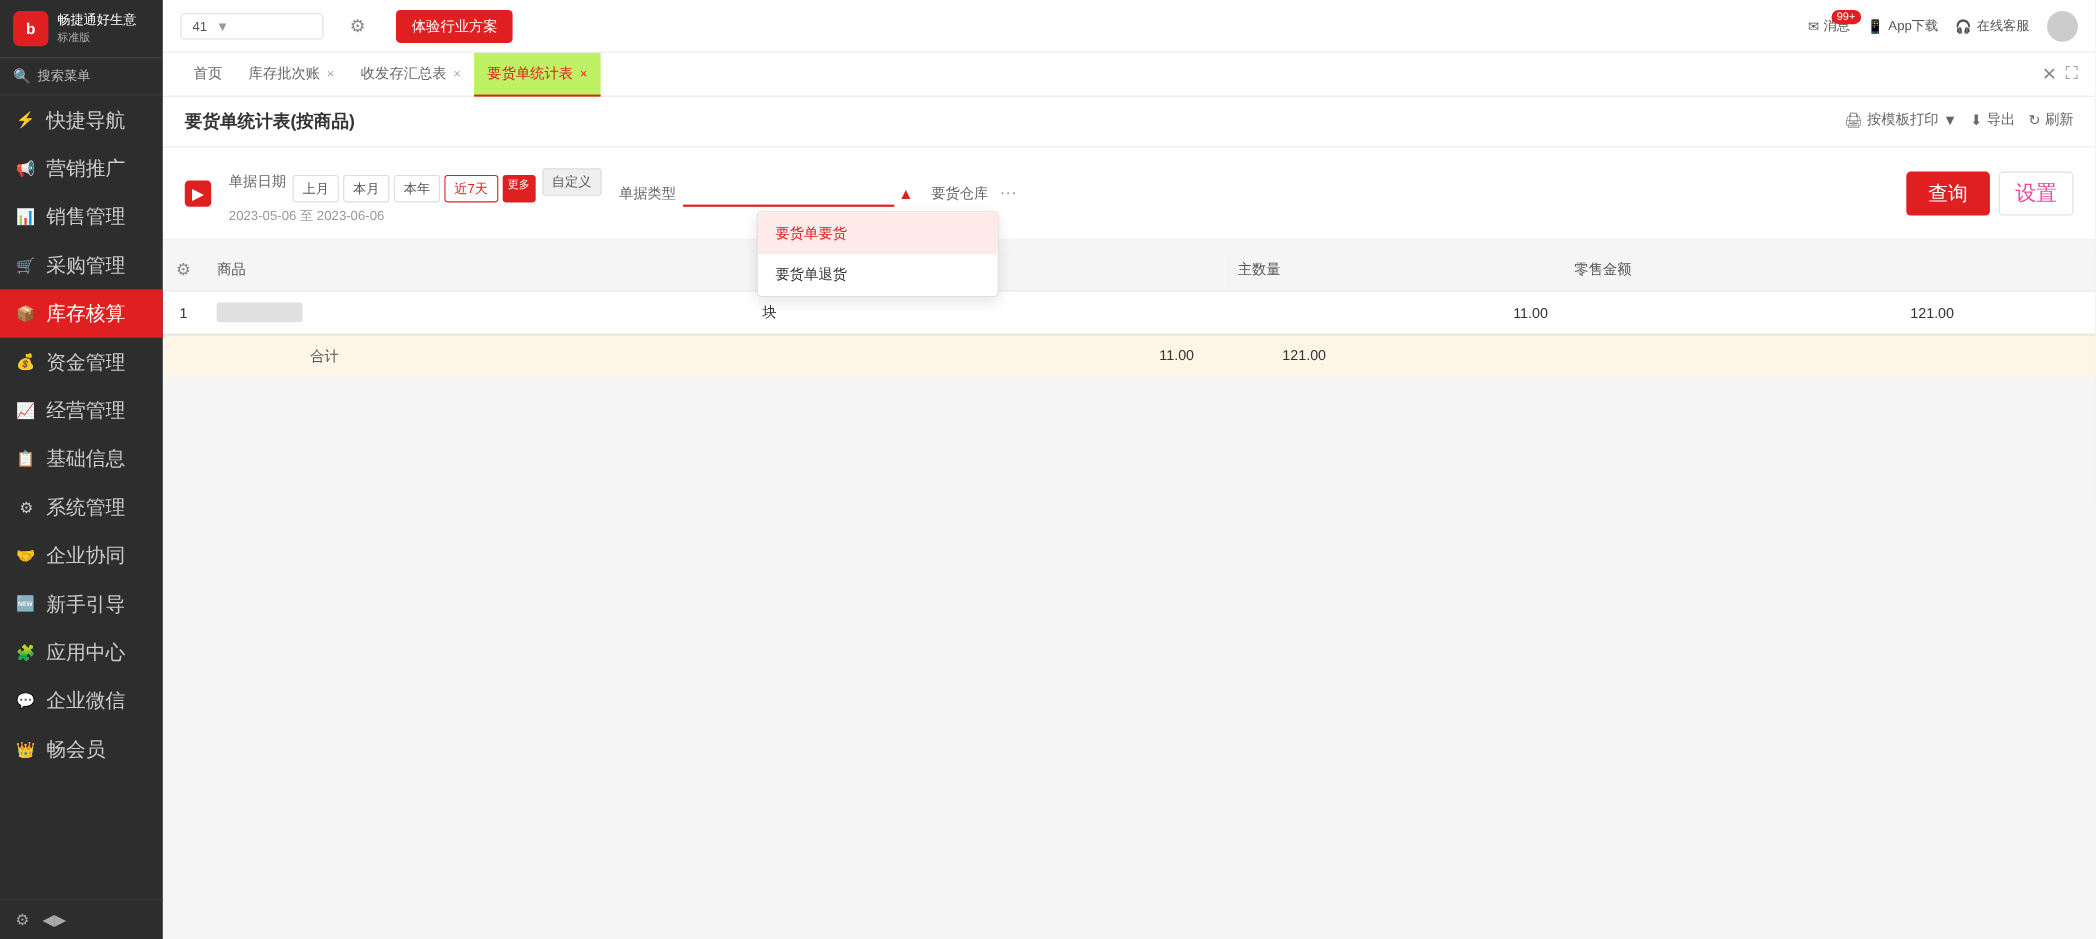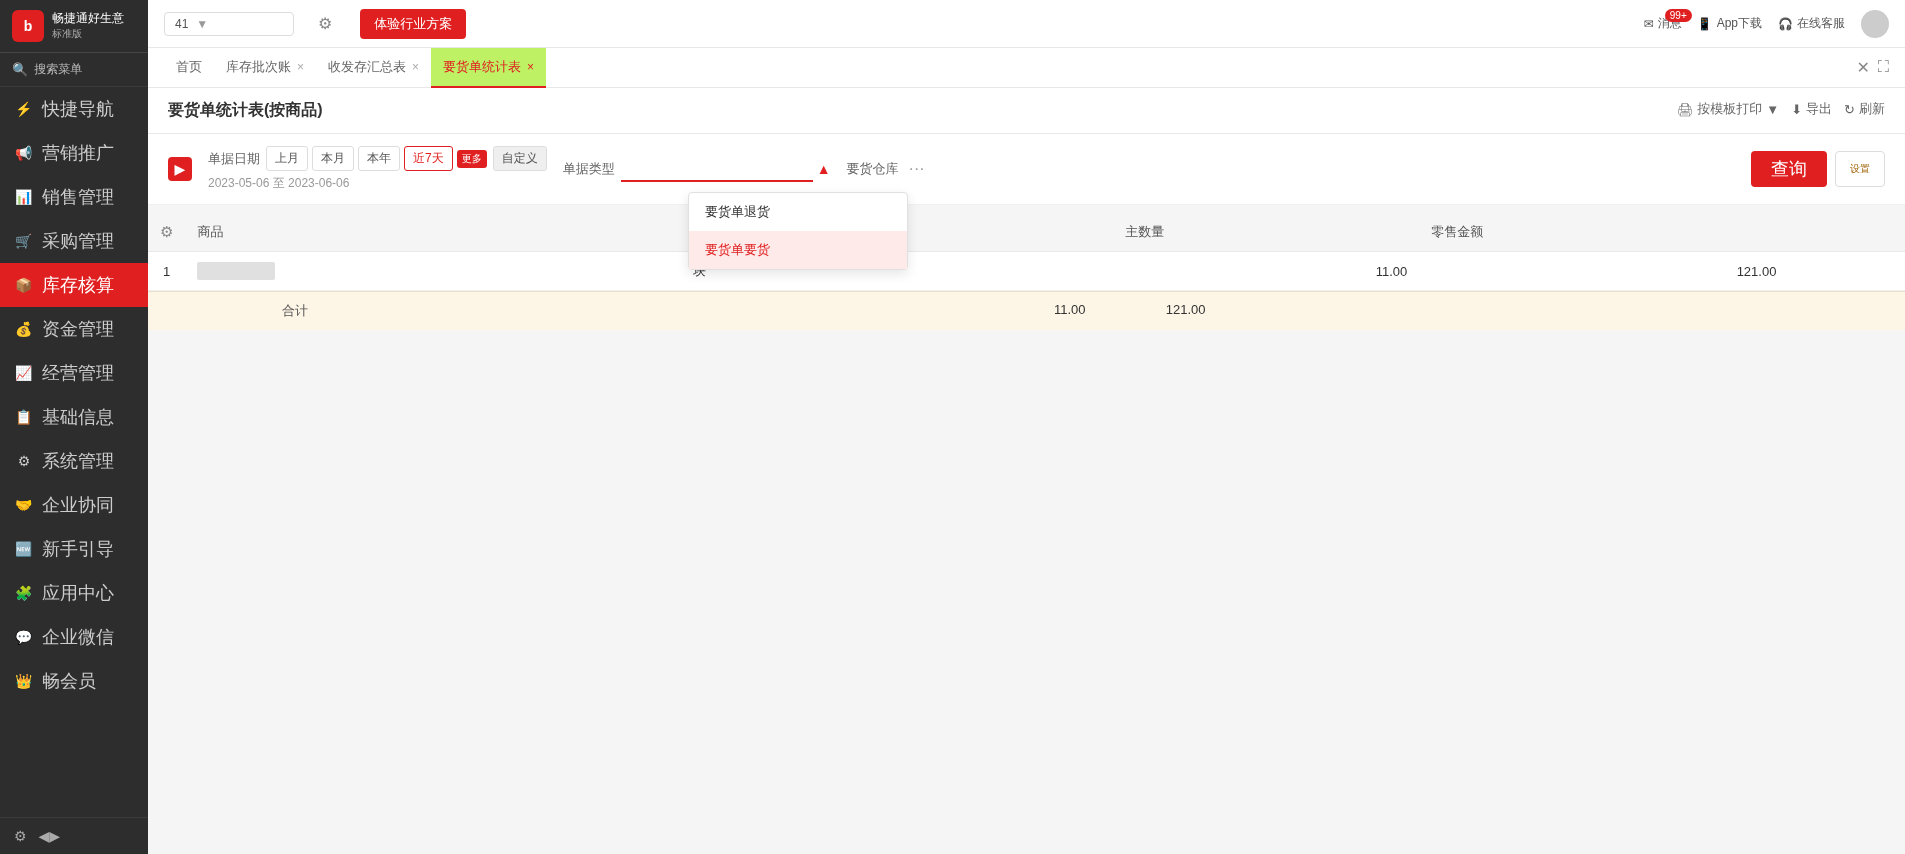--- a/index.html
+++ b/index.html
@@ -161,21 +161,21 @@
       position: relative;
     }
     .filter-expand-btn {
       width: 24px; height: 24px;
       background: #e02020; color: #fff; border-radius: 4px;
       display: flex; align-items: center; justify-content: center;
       cursor: pointer; font-size: 14px; flex-shrink: 0;
     }
     .filter-group { display: flex; align-items: center; gap: 6px; }
     .filter-label { color: #666; font-size: 13px; white-space: nowrap; }
-    .date-btns { display: flex; align-items: center; gap: 4px; }
+    .date-btns { display: flex; gap: 4px; margin-top: 13px; }
     .date-btn {
       padding: 3px 8px; font-size: 12px; border: 1px solid #ddd;
       background: #fff; border-radius: 3px; cursor: pointer; color: #555;
     }
     .date-btn.active { border-color: #e02020; color: #e02020; }
     .date-tag-more {
       background: #e02020; color: #fff; border-radius: 3px;
       font-size: 10px; padding: 2px 5px; cursor: pointer;
     }
     .date-custom { font-size: 12px; color: #555; cursor: pointer; border: 1px solid #ddd; border-radius: 3px; padding: 3px 8px; }
@@ -193,22 +193,22 @@
 
     .warehouse-label { color: #666; font-size: 13px; }
     .warehouse-dots { color: #999; cursor: pointer; font-size: 16px; margin-left: 4px; }
 
     .filter-actions { margin-left: auto; display: flex; gap: 8px; }
     .btn-query {
       background: #e02020; color: #fff; border: none; border-radius: 4px;
       padding: 6px 20px; font-size: 18px; cursor: pointer;
     }
     .btn-setting {
-      background: #fff; color: #a16207; border: 1px solid #ddd; border-radius: 4px;
-      padding: 6px 14px; font-size: 10px; cursor: pointer;
+      background: #fff; color: #ec4899; border: 1px solid #ddd; border-radius: 4px;
+      padding: 6px 14px; font-size: 19px; cursor: pointer;
     }
 
     
     .dropdown-overlay {
       position: absolute;
       top: 58px; left: 540px;
       background: #fff;
       border: 1px solid #e0e0e0;
       border-radius: 4px;
       box-shadow: 0 4px 12px rgba(0,0,0,0.1);
@@ -464,22 +464,22 @@
         <span class="warehouse-label">要货仓库</span>
         <span class="warehouse-dots">···</span>
       </div>
 
       <div class="filter-actions">
         <button class="btn-query">查询</button>
         <button class="btn-setting">设置</button>
       </div>
 
       <div class="dropdown-overlay">
+        <div class="dropdown-item selected">要货单要货</div>
         <div class="dropdown-item">要货单退货</div>
-        <div class="dropdown-item selected">要货单要货</div>
       </div>
     </div>
 
     <div class="table-wrap">
       <table class="data-table">
         <thead>
           <tr>
             <th class="settings-col">
               <div class="gear-cell">⚙</div>
             </th>

